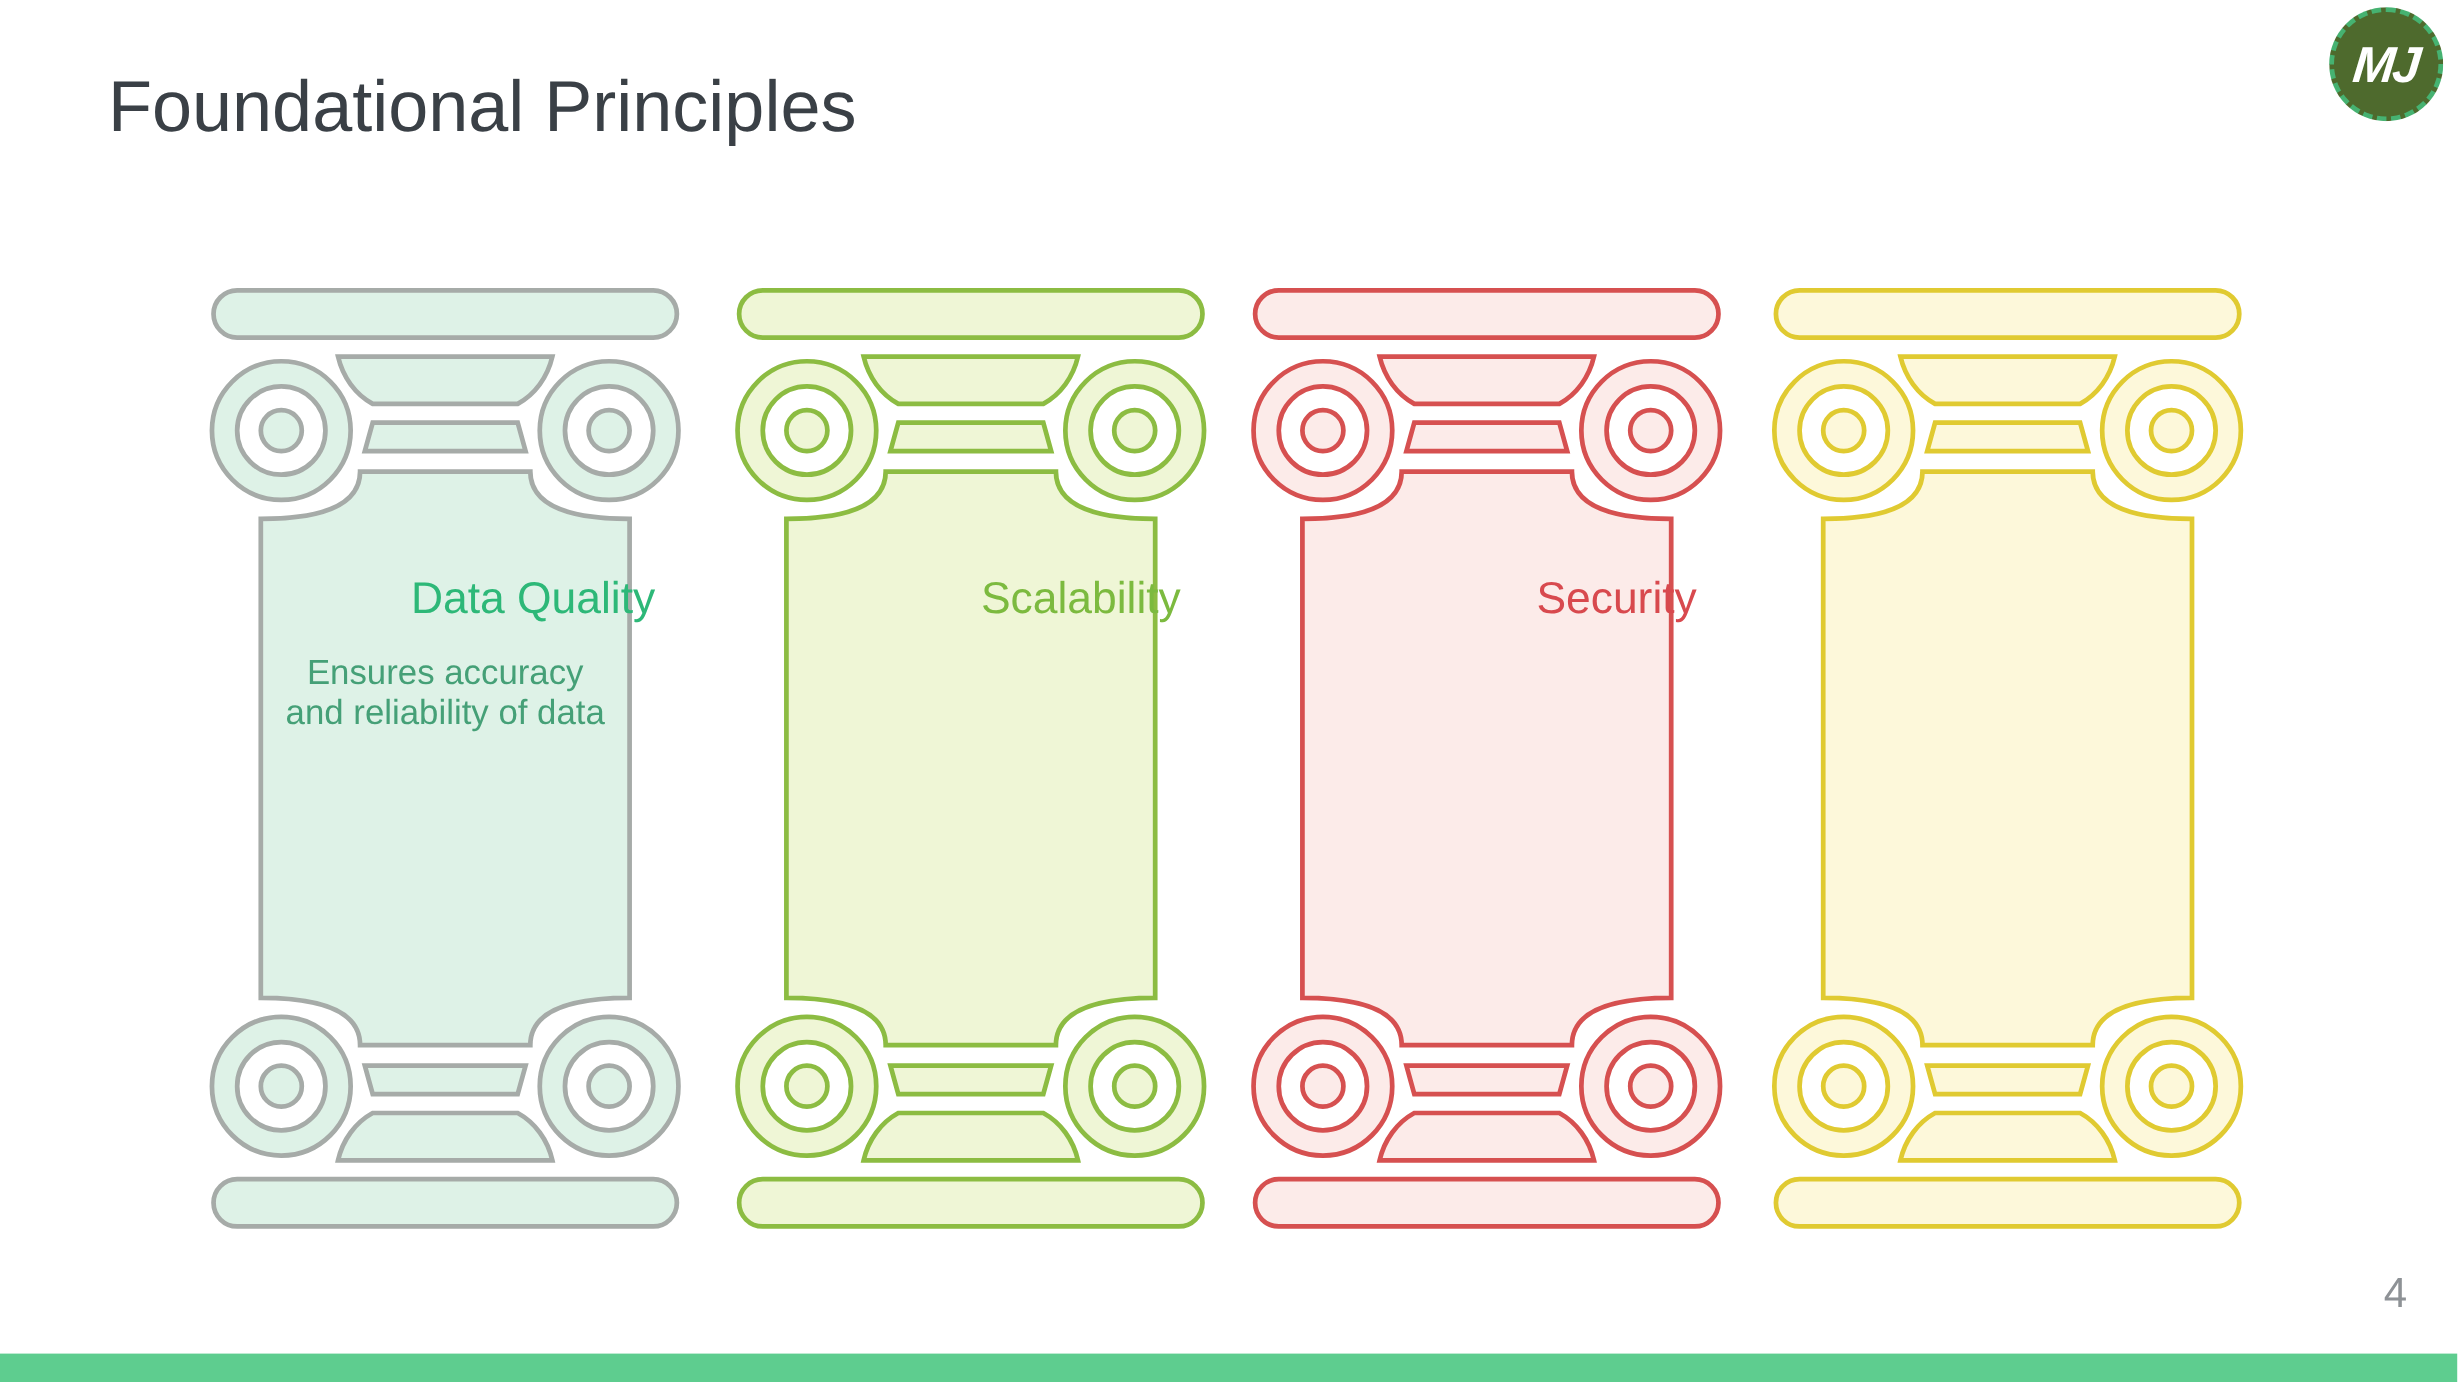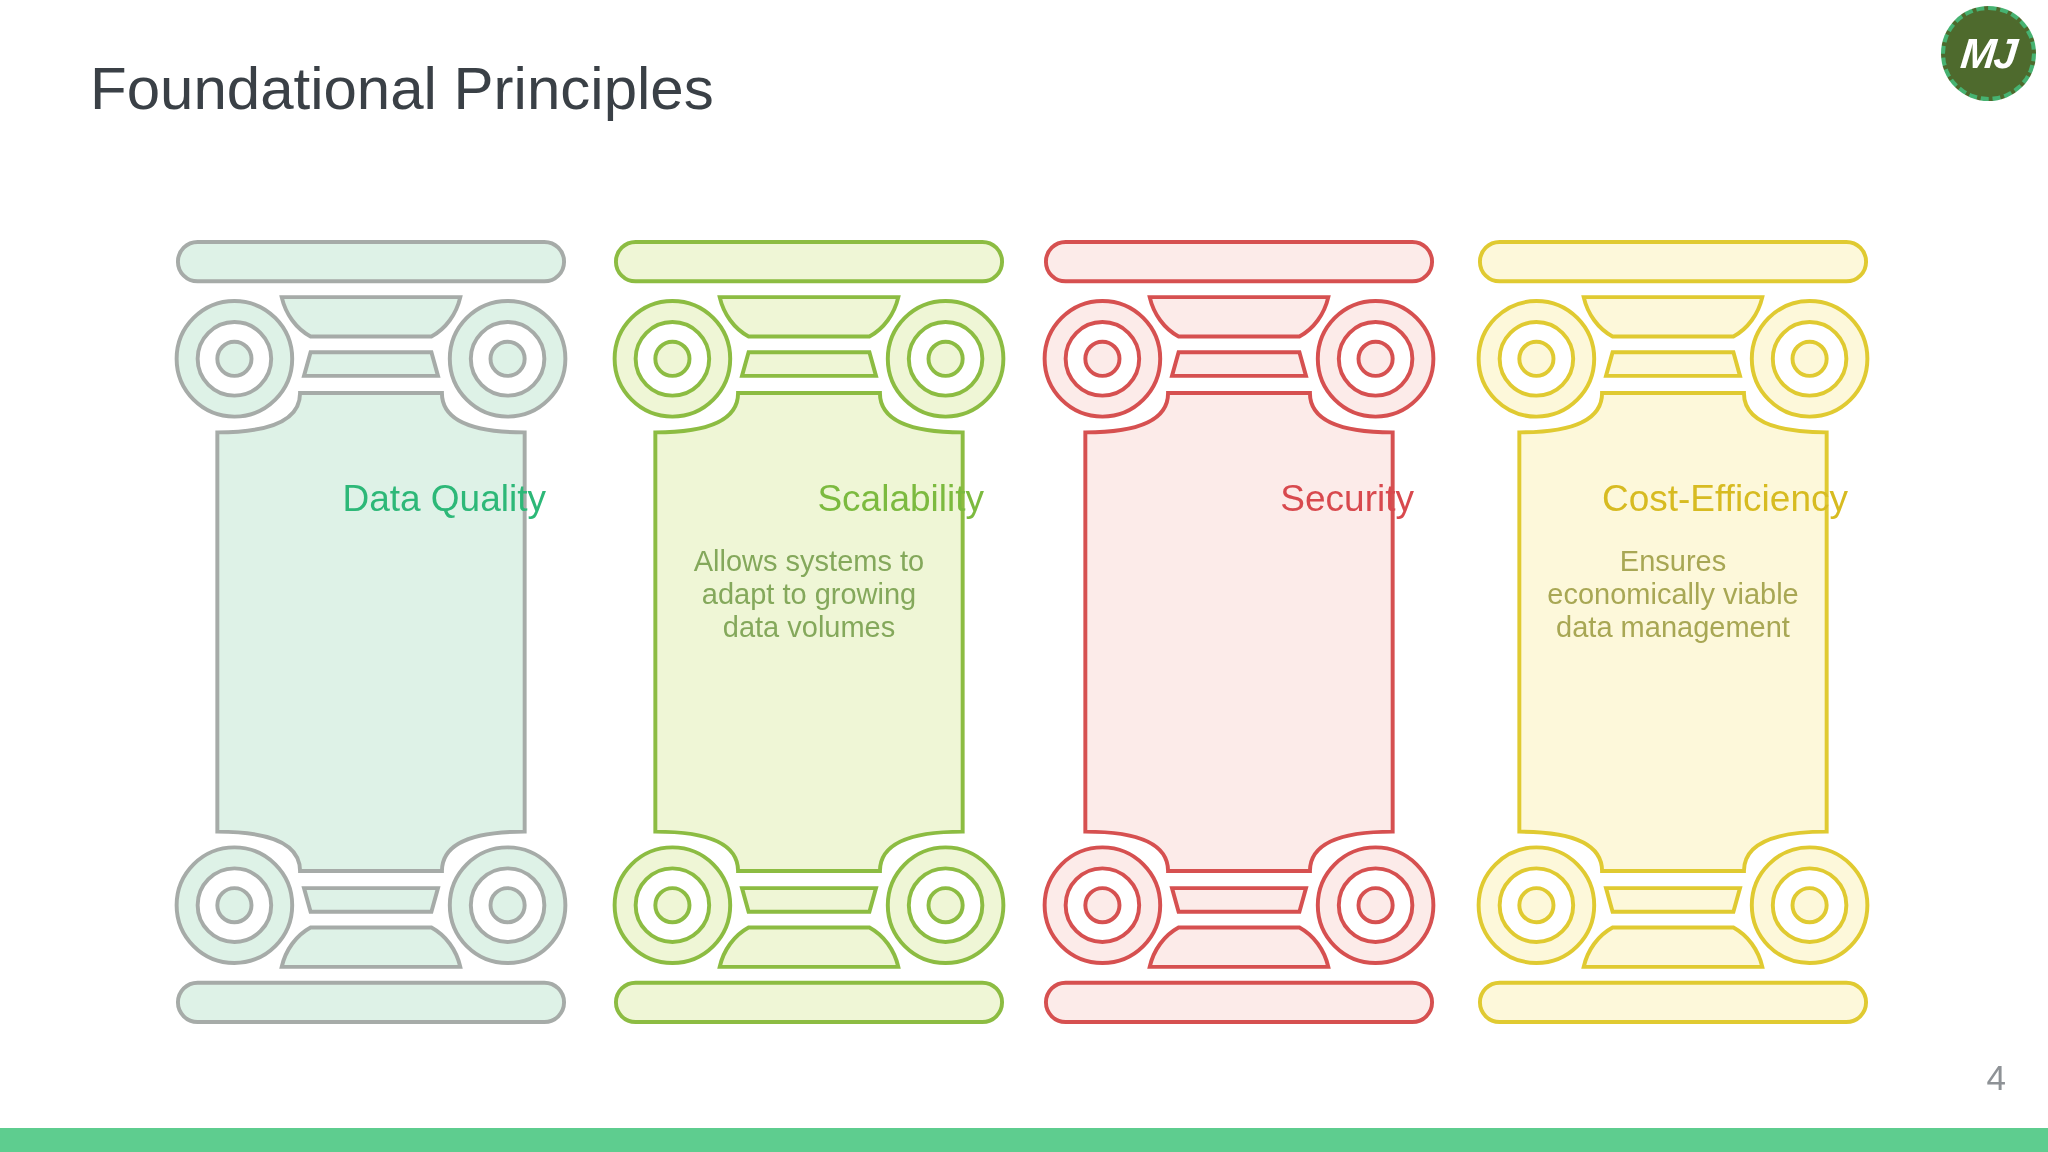--- a/index.html
+++ b/index.html
@@ -89,20 +89,22 @@
       </g>
       <g transform="translate(254,508)">
         <circle class="halo" r="49"></circle>
           <circle class="shape" r="44"></circle>
           <circle class="ring" r="28"></circle>
           <circle class="shape" r="13"></circle>
       </g>
     </svg>
     <div class="pillar-text">
       <div class="pillar-title">Data Quality</div>
+      <div class="pillar-desc">Ensures accuracy
+and reliability of data</div>
     </div>
   </div>
 
   <div class="pillar" style="left: 612px; --stroke: #8cbc42; --fill: #eff6d6; --title-color: #7cba3f; --desc-color: #84a85b;">
     <svg class="pillar-svg" viewBox="0 0 300 600" aria-hidden="true">
       <path class="shape" d="M96,118 L204,118 Q204,148 267,148 L267,452 Q204,452 204,482 L96,482 Q96,452 33,452 L33,148 Q96,148 96,118 Z"></path>
       <path class="shape" d="M82,45 L218,45 C215,58 207,69 196,75 L104,75 C93,69 85,58 82,45 Z"></path>
       <path class="shape" d="M104,87 L196,87 L201,105 L99,105 Z"></path>
       <path class="shape" d="M99,495 L201,495 L196,513 L104,513 Z"></path>
       <path class="shape" d="M104,525 L196,525 C207,531 215,542 218,555 L82,555 C85,542 93,531 104,525 Z"></path>
@@ -128,23 +130,20 @@
       </g>
       <g transform="translate(254,508)">
         <circle class="halo" r="49"></circle>
           <circle class="shape" r="44"></circle>
           <circle class="ring" r="28"></circle>
           <circle class="shape" r="13"></circle>
       </g>
     </svg>
     <div class="pillar-text">
       <div class="pillar-title">Scalability</div>
-      <div class="pillar-desc">Allows systems to
-adapt to growing
-data volumes</div>
     </div>
   </div>
 
   <div class="pillar" style="left: 1042px; --stroke: #d65050; --fill: #fcebe9; --title-color: #d8494e; --desc-color: #cd5c5e;">
     <svg class="pillar-svg" viewBox="0 0 300 600" aria-hidden="true">
       <path class="shape" d="M96,118 L204,118 Q204,148 267,148 L267,452 Q204,452 204,482 L96,482 Q96,452 33,452 L33,148 Q96,148 96,118 Z"></path>
       <path class="shape" d="M82,45 L218,45 C215,58 207,69 196,75 L104,75 C93,69 85,58 82,45 Z"></path>
       <path class="shape" d="M104,87 L196,87 L201,105 L99,105 Z"></path>
       <path class="shape" d="M99,495 L201,495 L196,513 L104,513 Z"></path>
       <path class="shape" d="M104,525 L196,525 C207,531 215,542 218,555 L82,555 C85,542 93,531 104,525 Z"></path>
@@ -207,24 +206,18 @@
           <circle class="ring" r="28"></circle>
           <circle class="shape" r="13"></circle>
       </g>
       <g transform="translate(254,508)">
         <circle class="halo" r="49"></circle>
           <circle class="shape" r="44"></circle>
           <circle class="ring" r="28"></circle>
           <circle class="shape" r="13"></circle>
       </g>
     </svg>
-    <div class="pillar-text">
-      <div class="pillar-title">Cost-Efficiency</div>
-      <div class="pillar-desc">Ensures
-economically viable
-data management</div>
-    </div>
   </div>
 
   <div class="page-number">4</div>
   <div class="footer-bar"></div>
 
 </div>
 
 </body></html>

